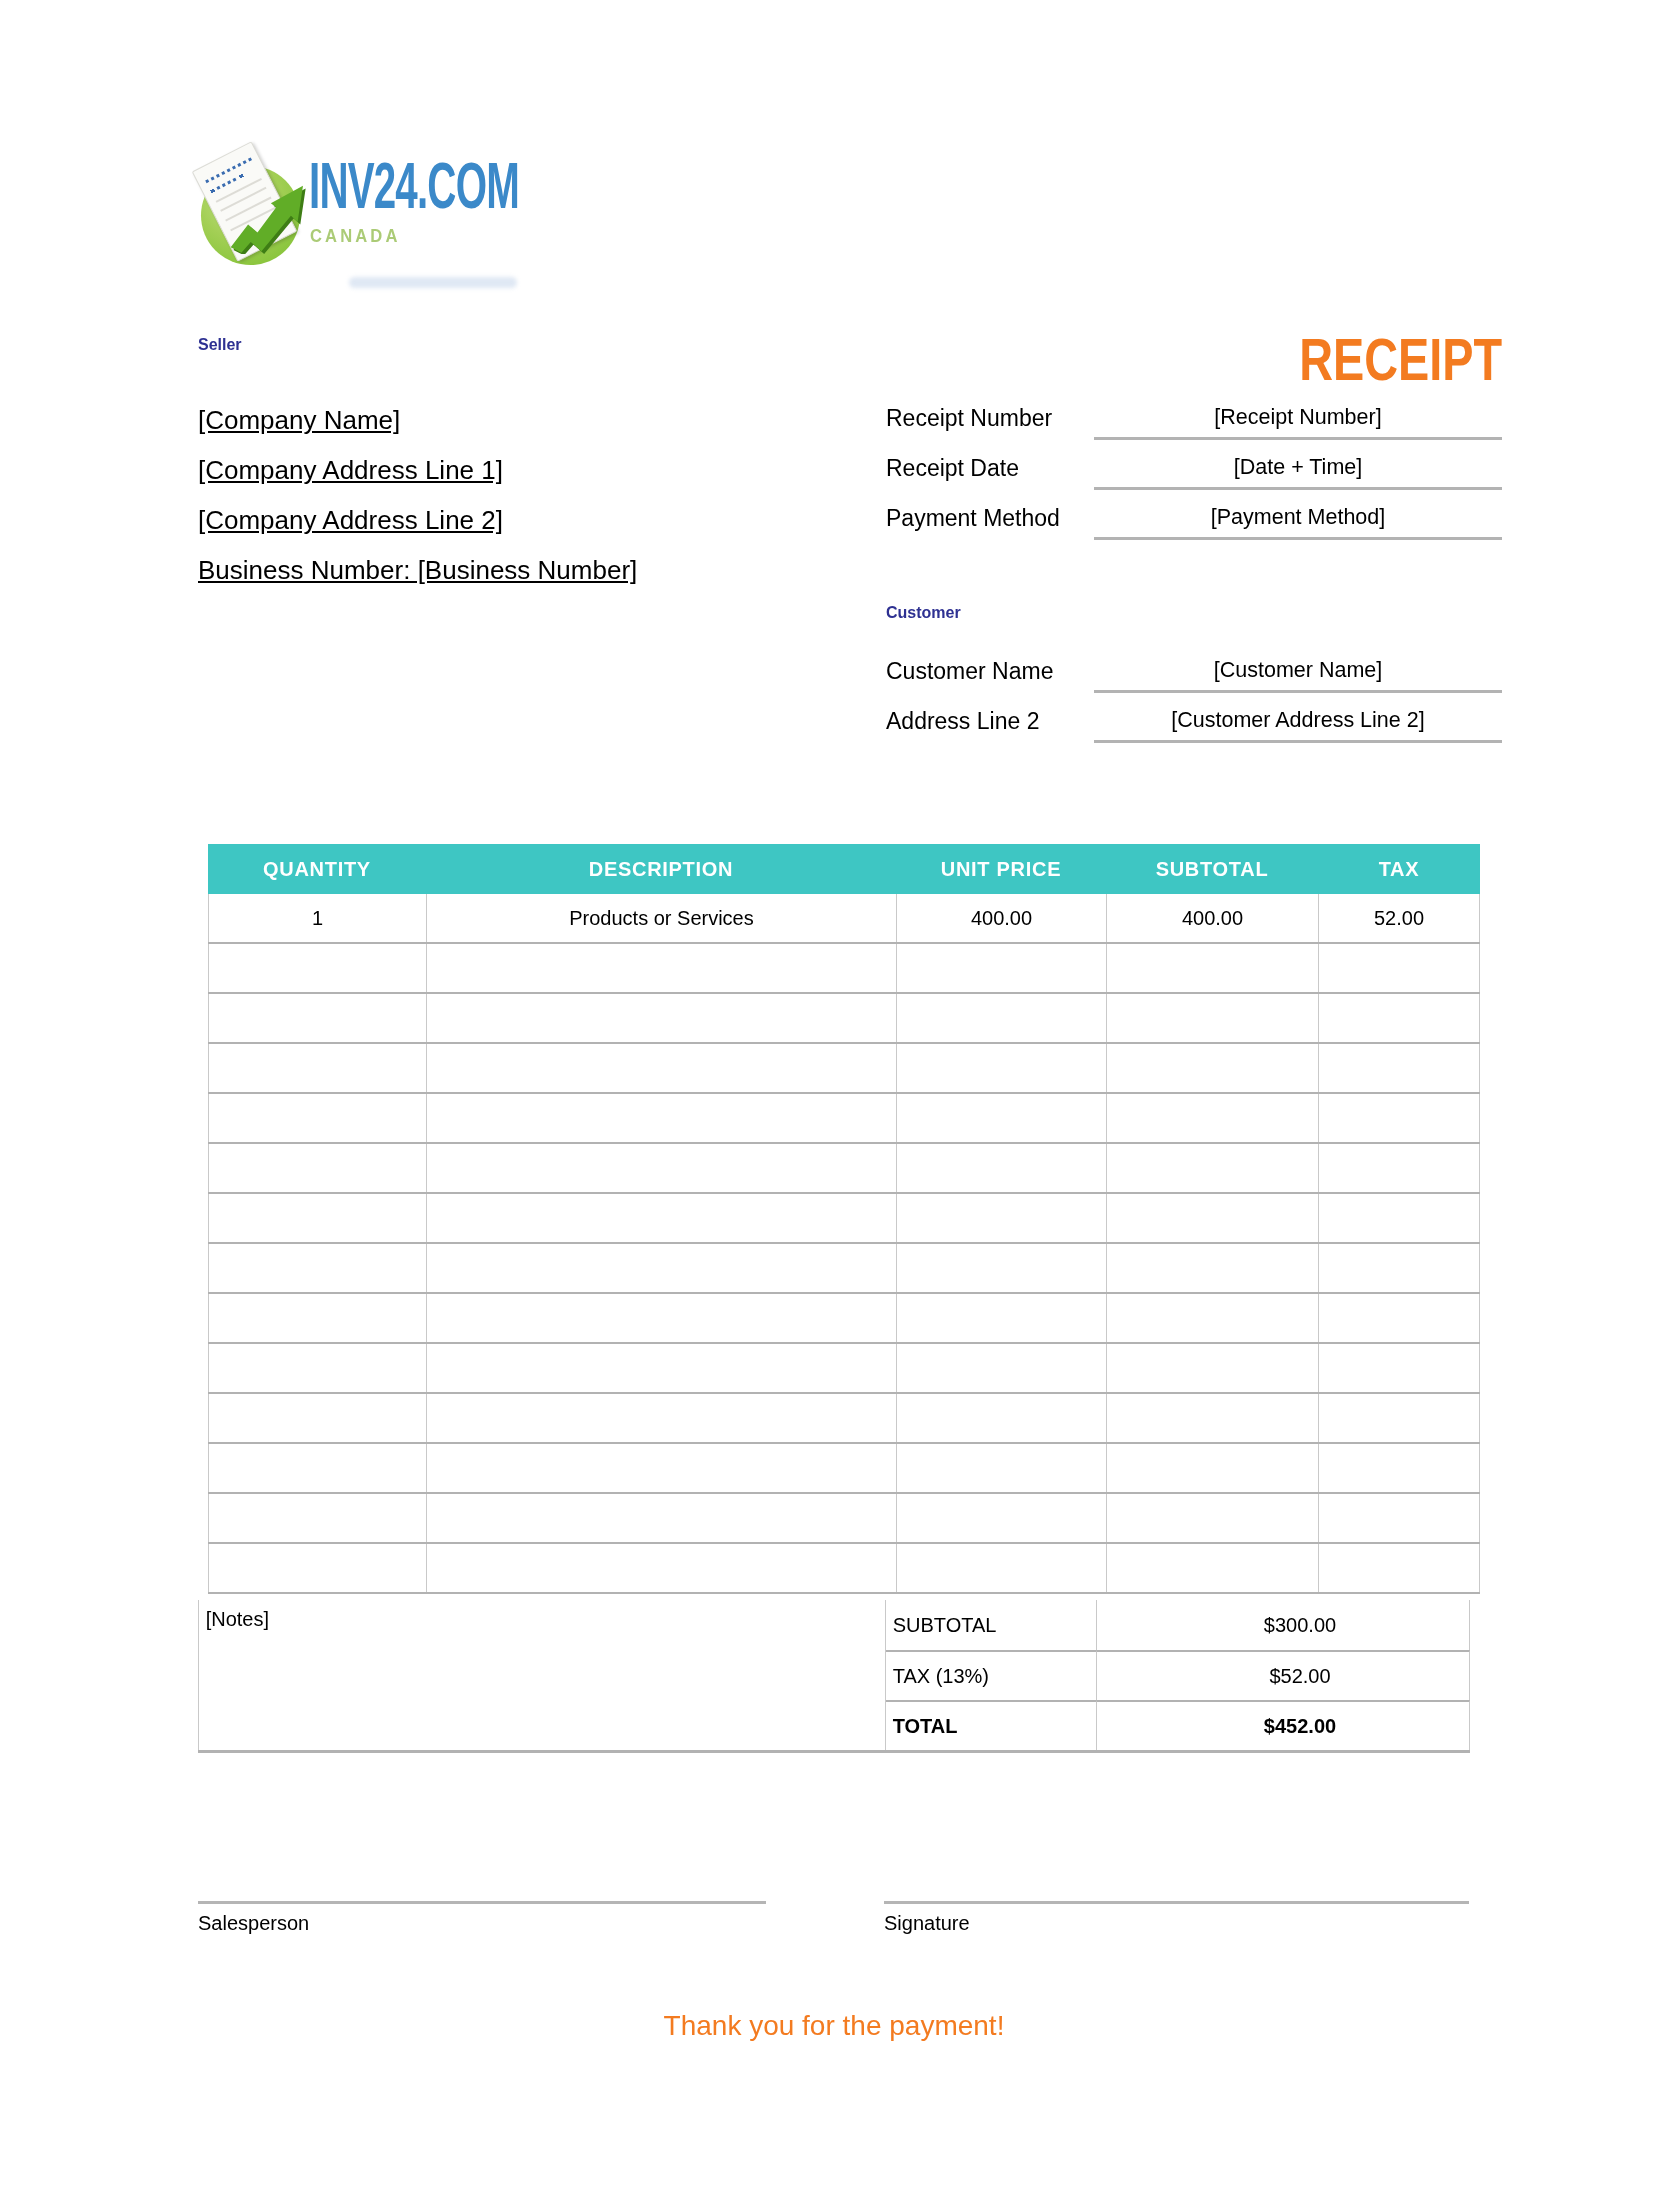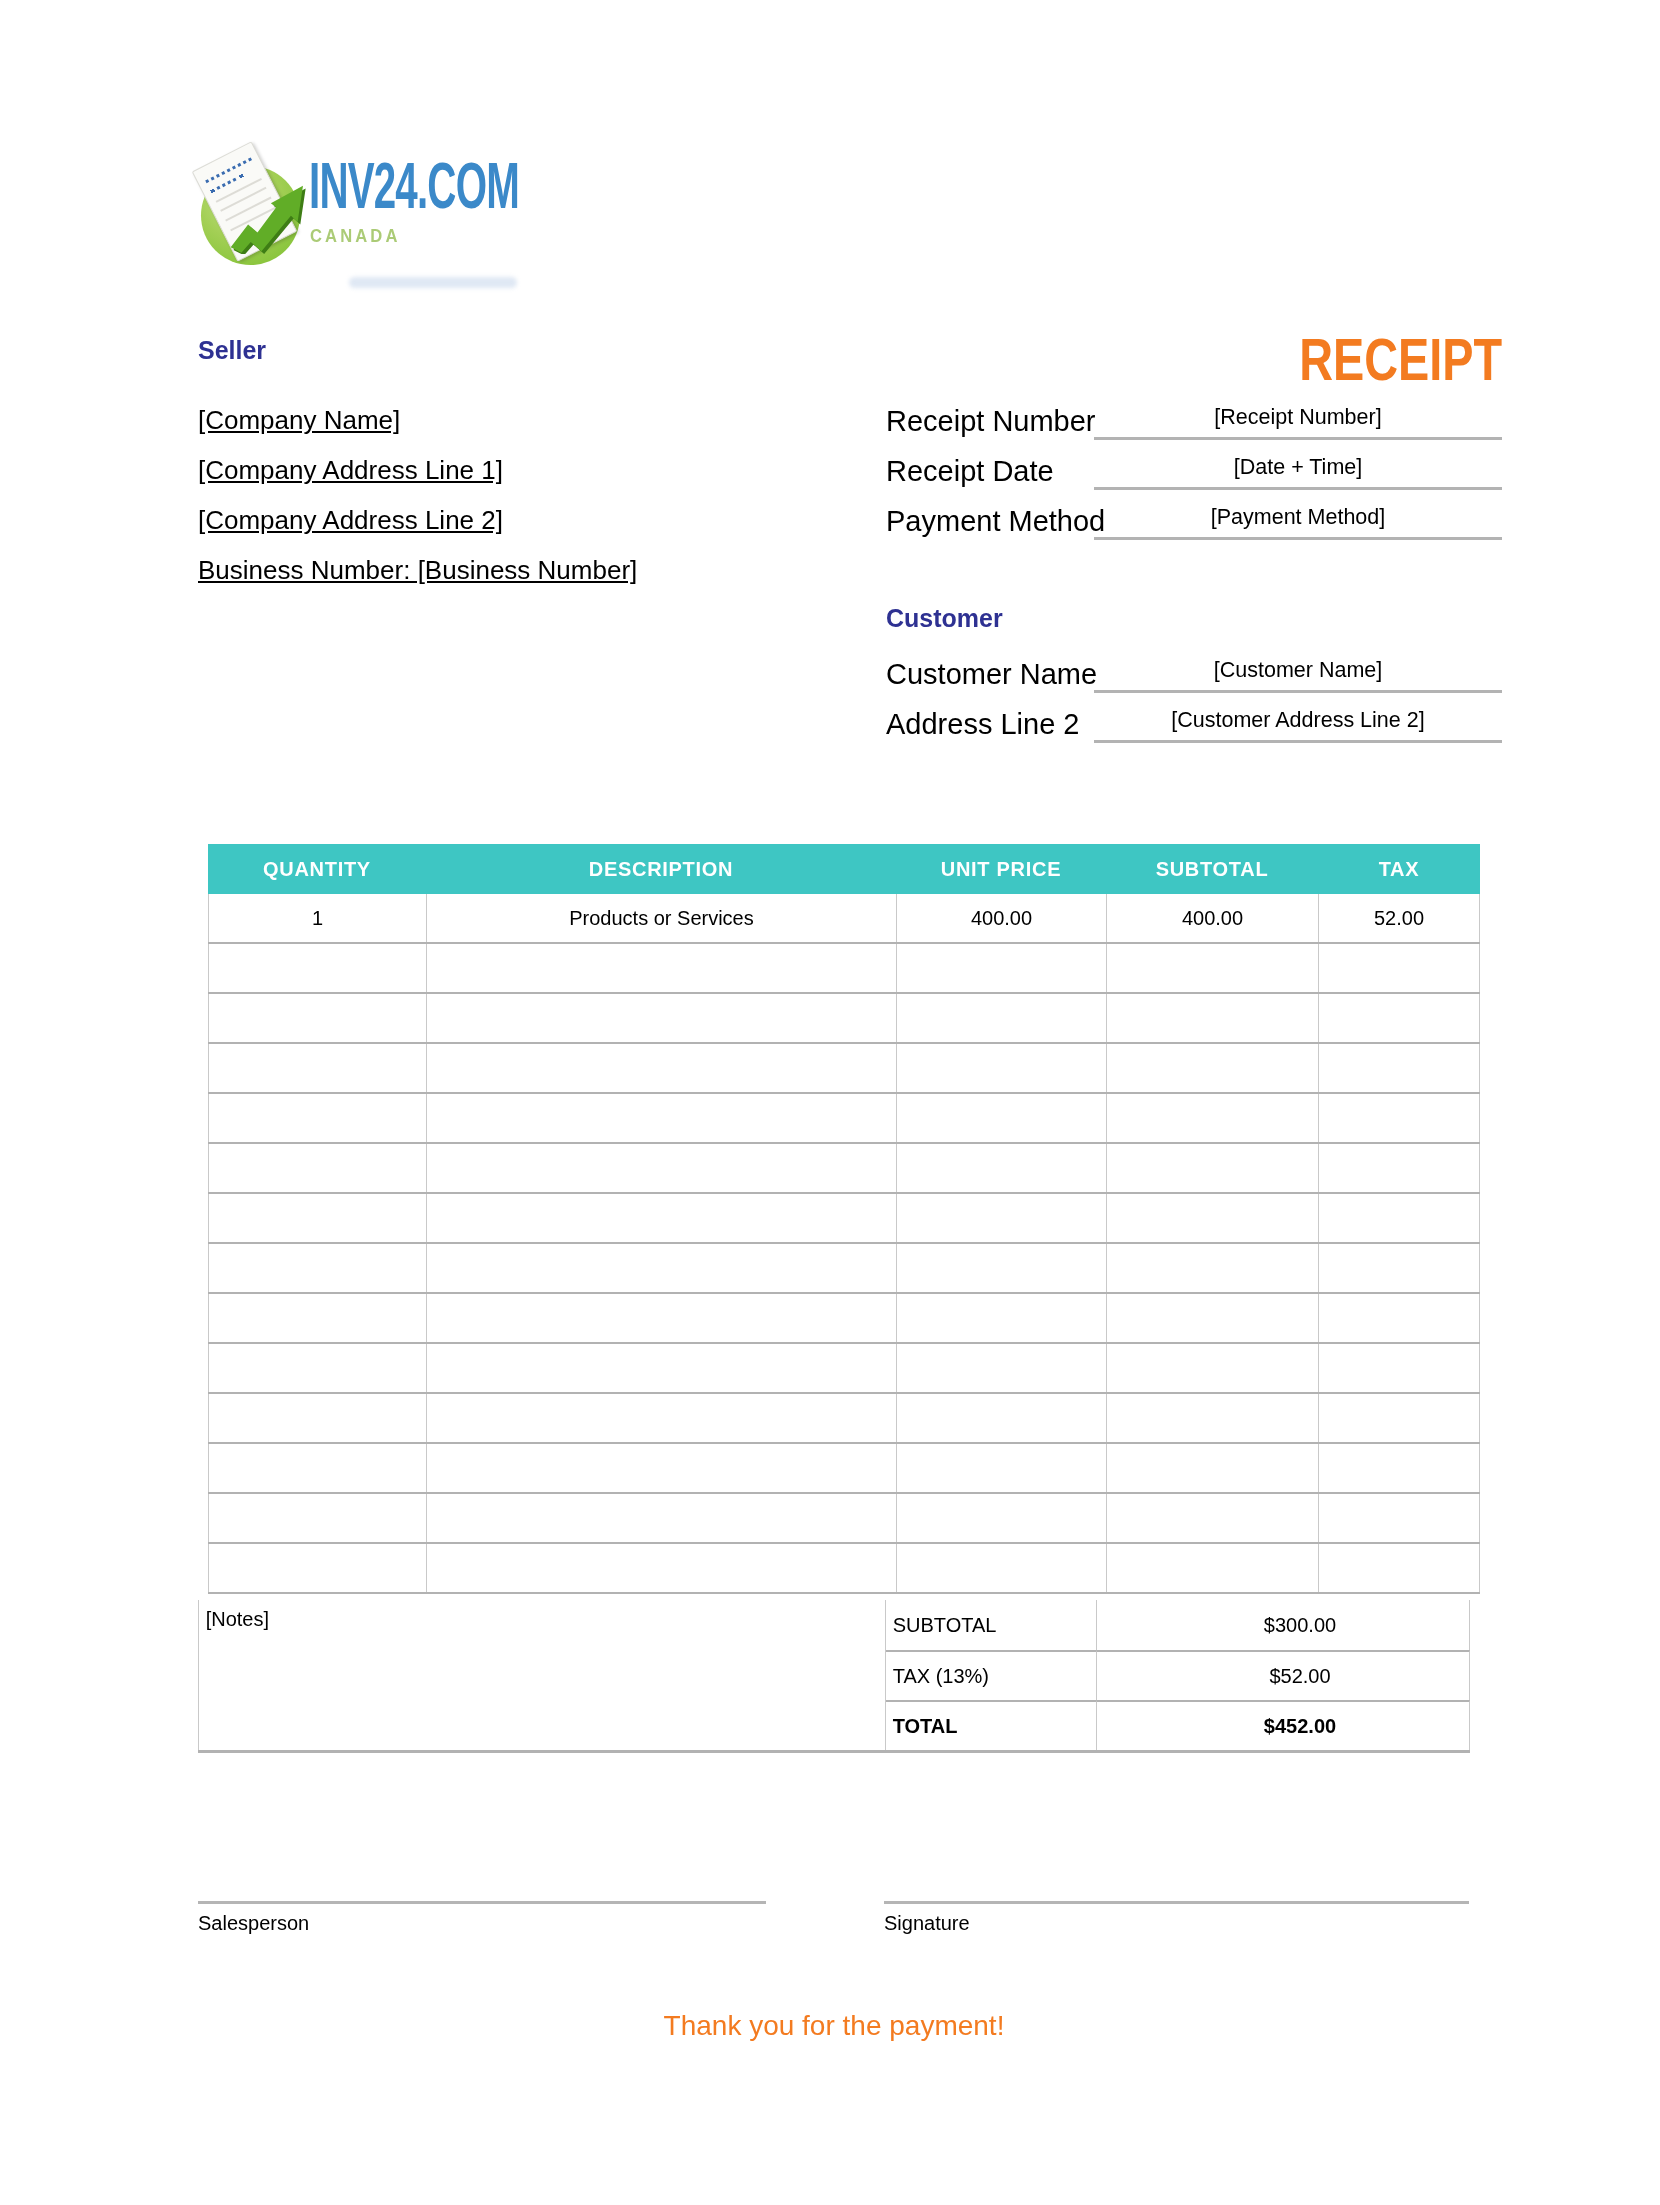--- a/index.html
+++ b/index.html
@@ -25,36 +25,36 @@
   .logo-arrow { position:absolute; left:28px; top:12px; width:87px; height:87px; }
   .logo-text { position:absolute; left:113px; top:0; }
   .brand { font-size:65px; font-weight:bold; line-height:0.95; letter-spacing:-1.3px;
     color:#3b89c9; transform:scaleX(0.62); transform-origin:left top; white-space:nowrap; }
   .region { margin-top:9.4px; margin-left:1.3px; font-size:18px; font-weight:bold; letter-spacing:3.4px;
     color:#9dc35f; opacity:0.85; transform:scaleX(0.92); transform-origin:left top; white-space:nowrap; }
   .logo-smudge { position:absolute; left:153px; top:122px; width:168px; height:10.8px;
     background:rgba(110,150,205,0.22); filter:blur(2px); border-radius:5.4px; }
 
   
-  .section-heading { position:absolute; font-size:25px; font-weight:bold; color:#2e3192; }
+  .section-heading { position:absolute; font-size:16px; font-weight:bold; color:#2e3192; }
   .seller-heading { left:198px; top:336px; }
   .customer-heading { left:886px; top:604px; }
   .doc-title { position:absolute; right:158px; top:325px; font-size:60px; font-weight:bold;
     color:#f37b20; transform:scaleX(0.78); transform-origin:right top; white-space:nowrap; }
 
   
   .seller-lines { position:absolute; left:198px; top:396px; width:605px; }
   .seller-line { height:50px; padding-top:9.4px; font-size:26px;text-decoration:underline; }
 
   
   .fields { position:absolute; width:616px; }
   .receipt-fields { left:886px; top:396px; }
   .customer-fields { left:886px; top:649px; }
   .field-row { position:relative; height:50px; }
-  .field-label { position:absolute; left:0; top:9.4px; font-size:29px; }
+  .field-label { position:absolute; left:0; top:9.4px; font-size:23px; }
   .field-value { position:absolute; left:208px; right:0; top:0; height:44px;
     border-bottom:3.4px solid #b3b3b3; font-size:21.5px; text-align:center; padding-top:9.4px; }
 
   
   .items-table { position:absolute; left:208px; top:844px; width:1272px; }
   .t-grid { display:grid; grid-template-columns:218px 470px 210px 212px 162px; }
   .t-header { height:50px; background:#3ec6c3; align-items:center; }
   .t-header .hcell { color:#ffffff; font-weight:bold; font-size:20px; text-align:center; letter-spacing:0.7px; }
   .t-row { height:50px; border-bottom:2px solid #b2b2b2; }
   .t-row .cell { border-left:1.3px solid #c9c9c9; display:flex; align-items:center; justify-content:center;

